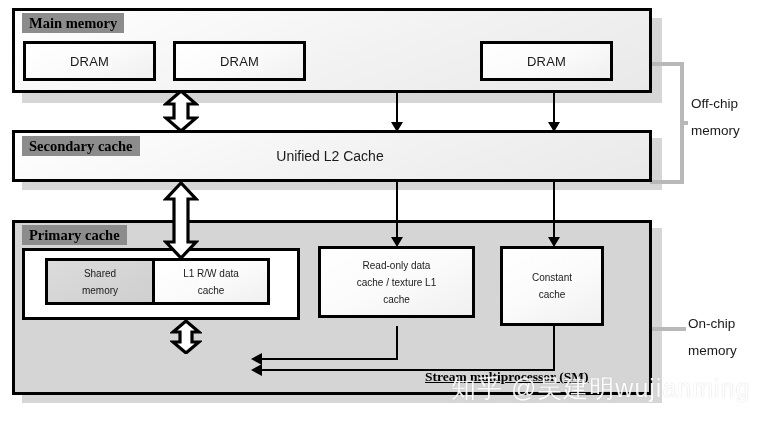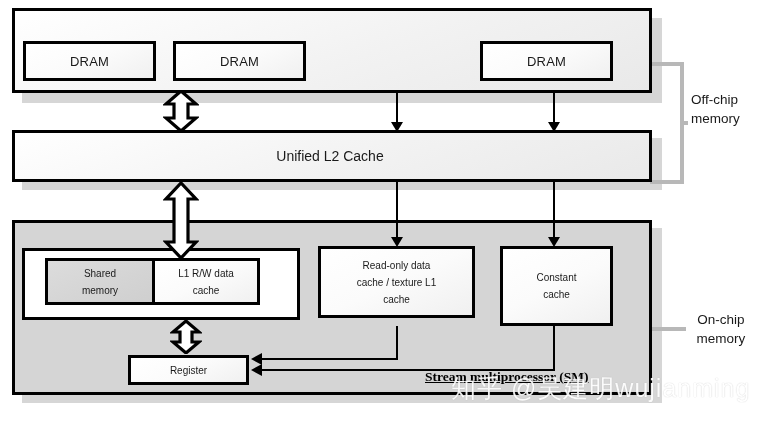--- a/index.html
+++ b/index.html
@@ -93,21 +93,21 @@
   .dblarrow{position:absolute;z-index:7;}
   .dblarrow svg{display:block;}
 
   
   .bracket{position:absolute;z-index:2;}
   .bracket svg{display:block;}
   .sidelabel{
     position:absolute;
     font-size:13.5px;
     color:#1a1a1a;
-    line-height:19px;
+    line-height:27px;
     text-align:left;
     z-index:8;
     white-space:pre-line;
   }
 
   .smlabel{
     position:absolute;
     font-family:"Liberation Serif", serif;
     font-weight:bold;
     font-size:13.5px;
@@ -145,79 +145,81 @@
   </div>
 
   <div class="bracket" style="left:640px;top:322px;width:46px;height:14px;">
     <svg width="46" height="14" viewBox="0 0 46 14">
       <path d="M0 7 H46" fill="none" stroke="#b8b8b8" stroke-width="4"></path>
     </svg>
   </div>
 
   <div class="sidelabel" style="left:691px;top:90px;width:64px;">Off-chip
 memory</div>
-  <div class="sidelabel" style="left:688px;top:310px;width:66px;text-align:center;">On-chip
+  <div class="sidelabel" style="left:688px;top:310px;width:66px;">On-chip
 memory</div>
 
   <div class="panel" style="left:12px;top:8px;width:640px;height:85px;"></div>
+  <div class="sectitle" style="left:22px;top:13px;">Main memory</div>
 
   <div class="box dram" style="left:23px;top:41px;width:133px;height:40px;">DRAM</div>
   <div class="box dram" style="left:173px;top:41px;width:133px;height:40px;">DRAM</div>
   <div class="box dram" style="left:480px;top:41px;width:133px;height:40px;">DRAM</div>
 
   <div class="dblarrow" style="left:163px;top:90px;width:36px;height:42px;">
     <svg width="36" height="42" viewBox="0 0 36 42">
       <path d="M18 1 L33 14 H25 V28 H33 L18 41 L3 28 H11 V14 H3 Z" fill="#ffffff" stroke="#000000" stroke-width="3.2" stroke-linejoin="miter"></path>
     </svg>
   </div>
 
   <div class="vline" style="left:396px;top:93px;height:32px;"></div>
   <div class="arrowdown" style="left:391px;top:122px;"></div>
 
   <div class="vline" style="left:553px;top:93px;height:32px;"></div>
   <div class="arrowdown" style="left:548px;top:122px;"></div>
 
   <div class="panel" style="left:12px;top:130px;width:640px;height:52px;"></div>
+  <div class="sectitle" style="left:22px;top:136px;">Secondary cache</div>
   <div class="box nobord" style="left:180px;top:138px;width:300px;height:36px;background:transparent;font-size:14px;">Unified L2 Cache</div>
 
   <div class="dblarrow" style="left:163px;top:182px;width:36px;height:77px;">
     <svg width="36" height="77" viewBox="0 0 36 77">
       <path d="M18 1 L33 17 H25 V60 H33 L18 76 L3 60 H11 V17 H3 Z" fill="#ffffff" stroke="#000000" stroke-width="3.2" stroke-linejoin="miter"></path>
     </svg>
   </div>
 
   <div class="vline" style="left:396px;top:182px;height:58px;"></div>
   <div class="arrowdown" style="left:391px;top:237px;"></div>
 
   <div class="vline" style="left:553px;top:182px;height:58px;"></div>
   <div class="arrowdown" style="left:548px;top:237px;"></div>
 
   <div class="panel gray" style="left:12px;top:220px;width:640px;height:175px;"></div>
+  <div class="sectitle" style="left:22px;top:225px;">Primary cache</div>
 
   <div class="whiteholder" style="left:22px;top:248px;width:278px;height:72px;"></div>
 
   <div class="box grayfill" style="left:45px;top:258px;width:110px;height:47px;white-space:pre-line;">Shared
 memory</div>
-  <div class="box" style="left:152px;top:258px;width:108px;height:47px;white-space:pre-line;">L1 R/W data
+  <div class="box" style="left:152px;top:258px;width:118px;height:47px;white-space:pre-line;">L1 R/W data
 cache</div>
 
   <div class="box" style="left:318px;top:246px;width:157px;height:72px;white-space:pre-line;">Read-only data
 cache / texture L1
 cache</div>
 
-  <div class="box" style="left:500px;top:246px;width:113px;height:80px;white-space:pre-line;">Constant
+  <div class="box" style="left:500px;top:246px;width:104px;height:80px;white-space:pre-line;">Constant
 cache</div>
 
   <div class="dblarrow" style="left:170px;top:320px;width:32px;height:34px;">
     <svg width="32" height="34" viewBox="0 0 32 34">
       <path d="M16 1 L29 12 H22 V22 H29 L16 33 L3 22 H10 V12 H3 Z" fill="#ffffff" stroke="#000000" stroke-width="3.2" stroke-linejoin="miter"></path>
     </svg>
   </div>
 
-  <div class="box" style="left:128px;top:355px;width:121px;height:30px;">Register</div>
 
   <div class="vline" style="left:396px;top:326px;height:33px;"></div>
   <div class="hline" style="left:262px;top:358px;width:136px;"></div>
   <div class="arrowleft" style="left:251px;top:353px;"></div>
 
   <div class="vline" style="left:553px;top:326px;height:44px;"></div>
   <div class="hline" style="left:262px;top:369px;width:293px;"></div>
   <div class="arrowleft" style="left:251px;top:364px;"></div>
 
   <div class="smlabel" style="left:425px;top:369px;text-decoration:underline;">Stream multiprocessor (SM)</div>

